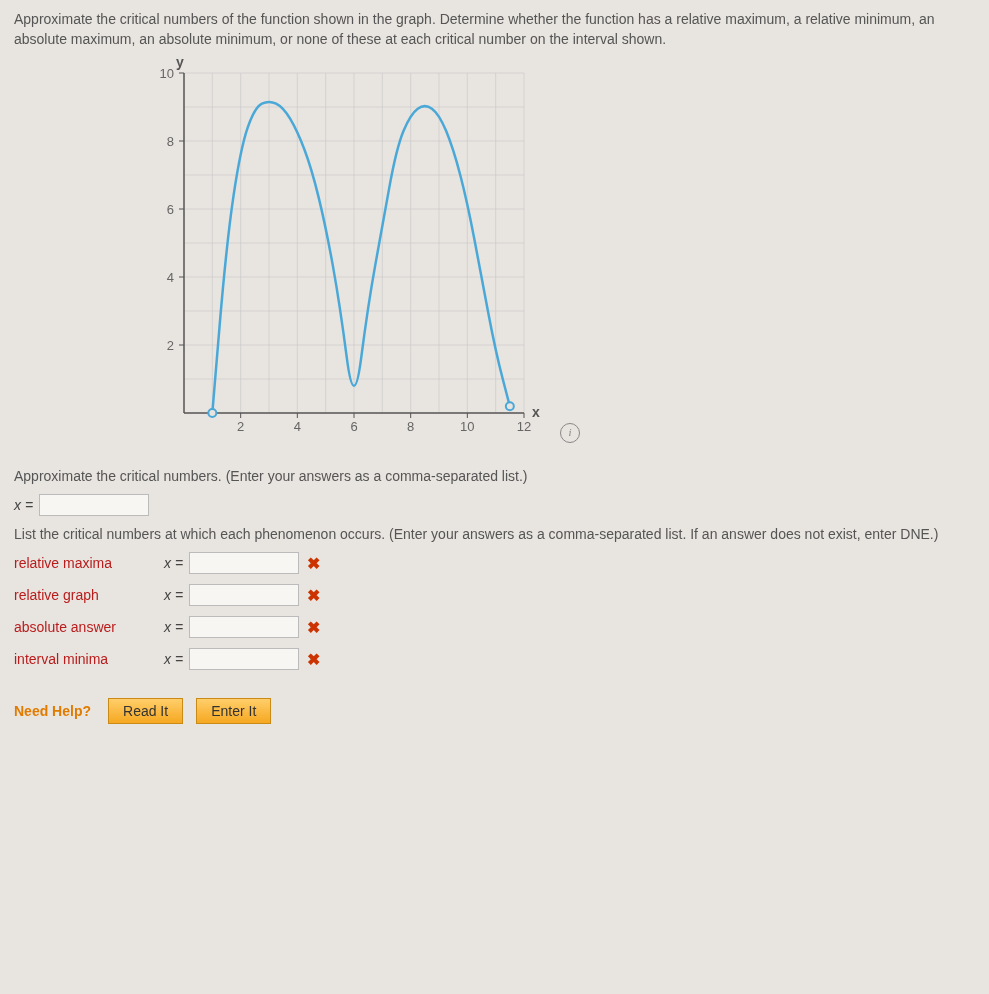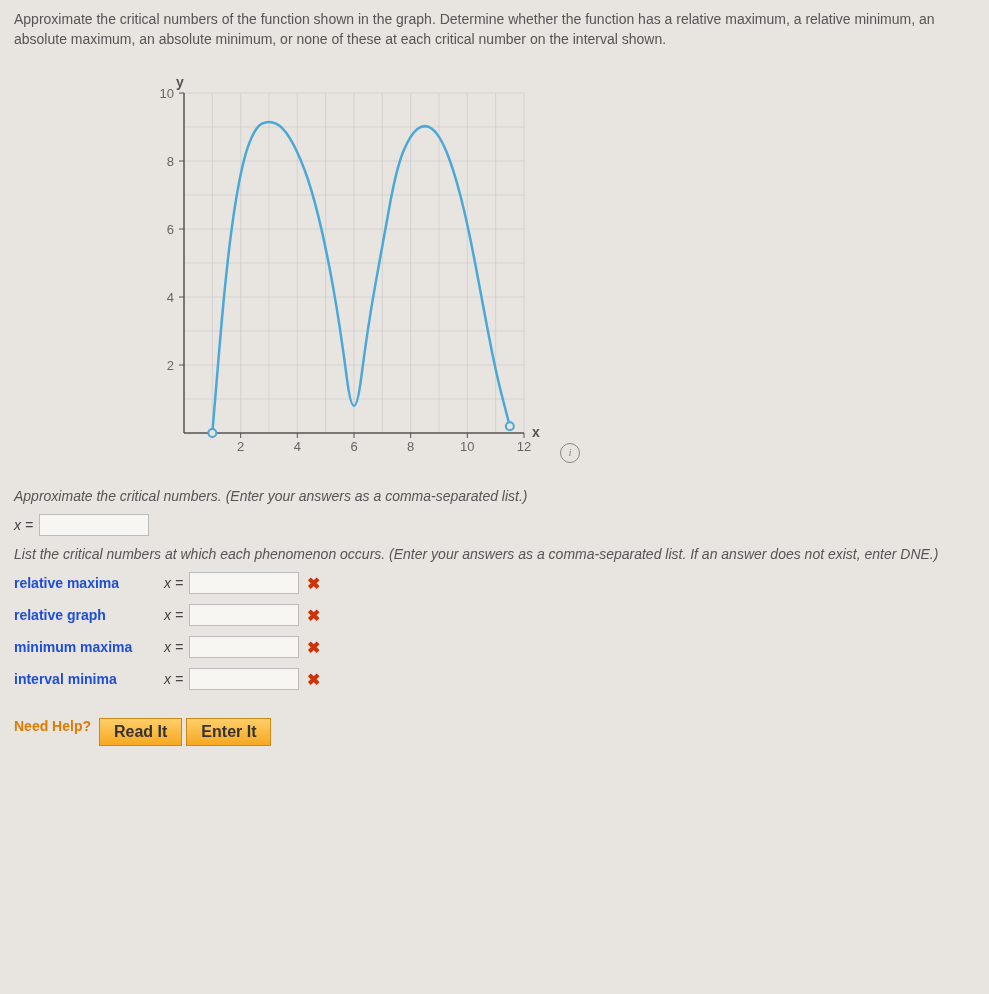--- a/index.html
+++ b/index.html
@@ -9,42 +9,40 @@
     background: #e8e4df;
     margin: 0;
     padding: 10px 14px;
     width: 989px;
     box-sizing: border-box;
   }
   .prompt {
     color: #555;
     font-size: 14px;
     line-height: 1.4;
-    margin-bottom: 24px;
+    margin-bottom: 4px;
   }
   .chart-wrap {
     margin-left: 110px;
     margin-bottom: 12px;
     position: relative;
   }
   .sub-instruction {
     color: #555;
     margin: 10px 0;
-    font-style: italic;
   }
   .input-row {
     margin: 10px 0;
     display: flex;
     align-items: center;
   }
   .input-row .lbl {
     display:inline-block;
     width: 150px;
-    color:#1d4ed8;
-    font-weight:bold;
+    color:#b91c1c;
   }
   .eq {
     font-style: italic;
     margin-right: 6px;
   }
   input[type="text"] {
     border: 1px solid #bbb;
     background: #f8f6f2;
     height: 22px;
     width: 110px;
@@ -53,36 +51,36 @@
   }
   .mark-x {
     color: #c30;
     font-weight: bold;
     margin-left: 8px;
     font-size: 16px;
   }
   .need-help {
     margin-top: 28px;
     display:flex;
-    align-items:flex-start;
-    gap: 4px;
+    align-items:center;
+    gap: 13px;
   }
   .need-help-label {
     color: #e07b00;
     font-weight: bold;
     margin-right: 4px;
   }
   .help-btn {
     background: linear-gradient(#ffce6a,#f6a821);
     border: 1px solid #c98a16;
     color: #333;
-    font-size: 16px;
+    font-size: 14px;
     padding: 4px 14px;
     cursor: pointer;
-    font-weight: bold;
+    font-weight: normal;
   }
   .info-icon {
     display:inline-block;
     width:18px;height:18px;
     border:1px solid #888;
     border-radius:50%;
     text-align:center;
     line-height:17px;
     font-size:11px;
     font-style:italic;
@@ -169,21 +167,21 @@
       <input type="text" style="">
       <span class="mark-x">✖</span>
     </div>
     <div class="input-row">
       <span class="lbl">relative graph</span>
       <span class="eq">x =</span>
       <input type="text" style="">
       <span class="mark-x">✖</span>
     </div>
     <div class="input-row">
-      <span class="lbl">minimum maxima</span>
+      <span class="lbl">absolute answer</span>
       <span class="eq">x =</span>
       <input type="text" style="">
       <span class="mark-x">✖</span>
     </div>
     <div class="input-row">
       <span class="lbl">interval minima</span>
       <span class="eq">x =</span>
       <input type="text" style="">
       <span class="mark-x">✖</span>
     </div>

